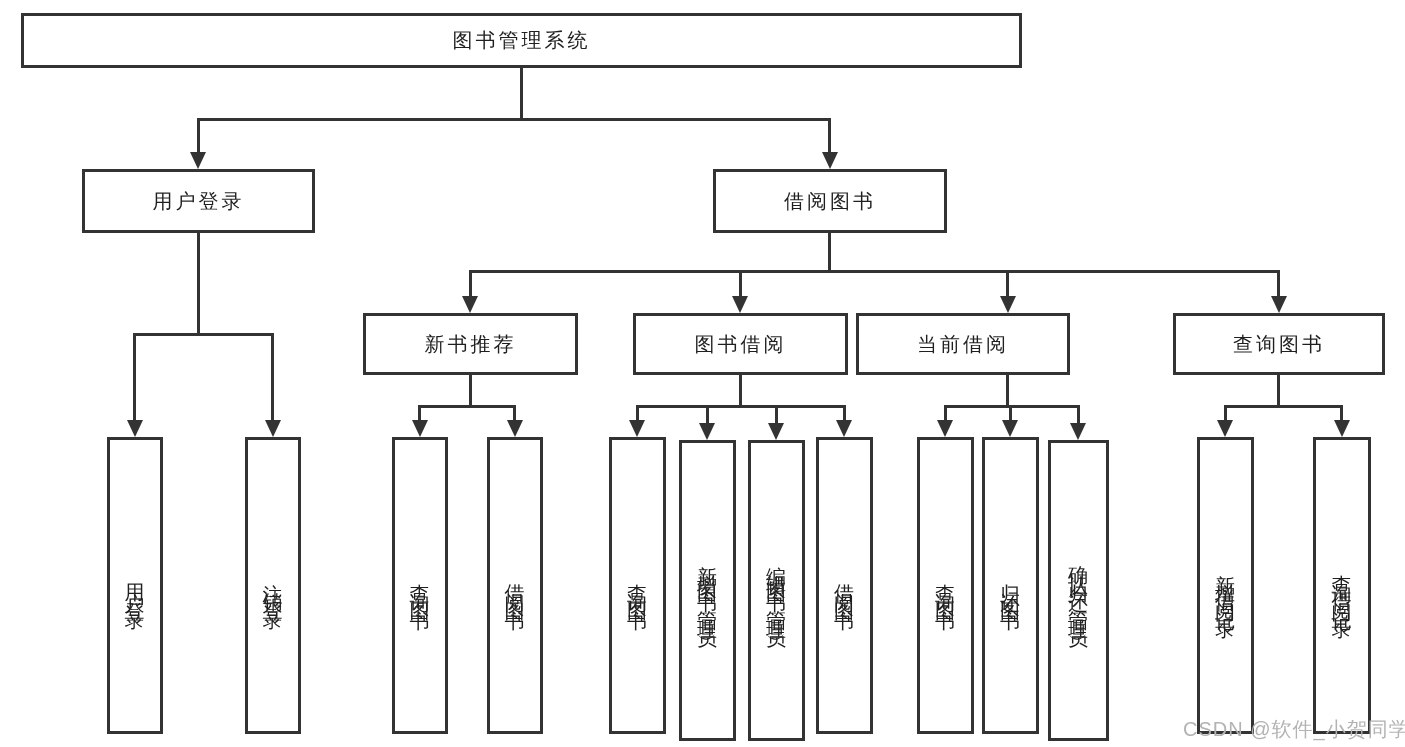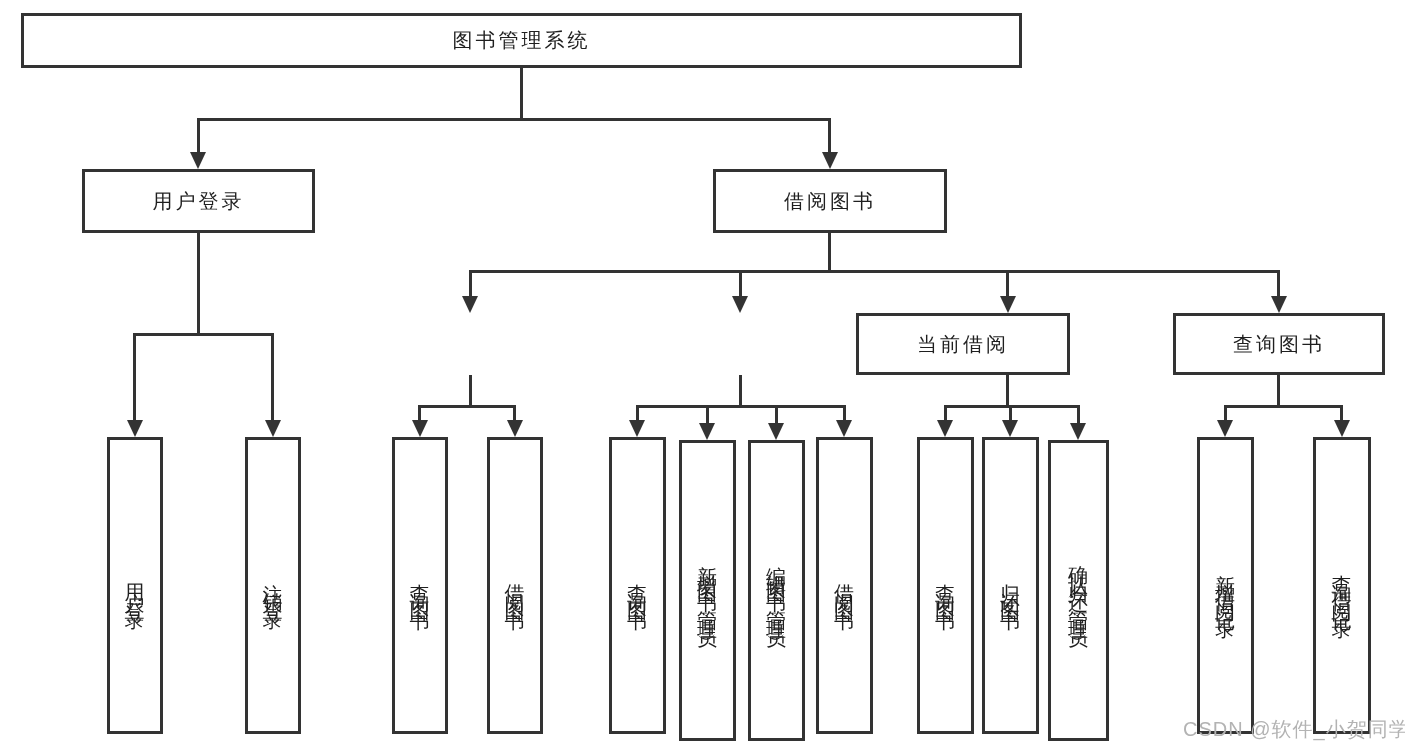--- a/index.html
+++ b/index.html
@@ -94,20 +94,22 @@
   <div class="line" style="left:1224px;top:405px;width:3px;height:17px"></div>
   <div class="arrow" style="left:1217px;top:420px"></div>
   <div class="line" style="left:1340px;top:405px;width:3px;height:17px"></div>
   <div class="arrow" style="left:1334px;top:420px"></div>
 
   <div class="box hbox" style="left:21px;top:13px;width:1001px;height:55px">图书管理系统</div>
 
   <div class="box hbox" style="left:82px;top:169px;width:233px;height:64px">用户登录</div>
   <div class="box hbox" style="left:713px;top:169px;width:234px;height:64px">借阅图书</div>
 
+  <div class="box hbox" style="left:363px;top:313px;width:215px;height:62px">新书推荐</div>
+  <div class="box hbox" style="left:633px;top:313px;width:215px;height:62px">图书借阅</div>
   <div class="box hbox" style="left:856px;top:313px;width:214px;height:62px">当前借阅</div>
   <div class="box hbox" style="left:1173px;top:313px;width:212px;height:62px">查询图书</div>
 
   <div class="box vbox" style="left:107px;top:437px;width:56px;height:297px">用户登录</div>
   <div class="box vbox" style="left:245px;top:437px;width:56px;height:297px">注销登录</div>
 
   <div class="box vbox" style="left:392px;top:437px;width:56px;height:297px">查询图书</div>
   <div class="box vbox" style="left:487px;top:437px;width:56px;height:297px">借阅图书</div>
 
   <div class="box vbox" style="left:609px;top:437px;width:57px;height:297px">查询图书</div>

